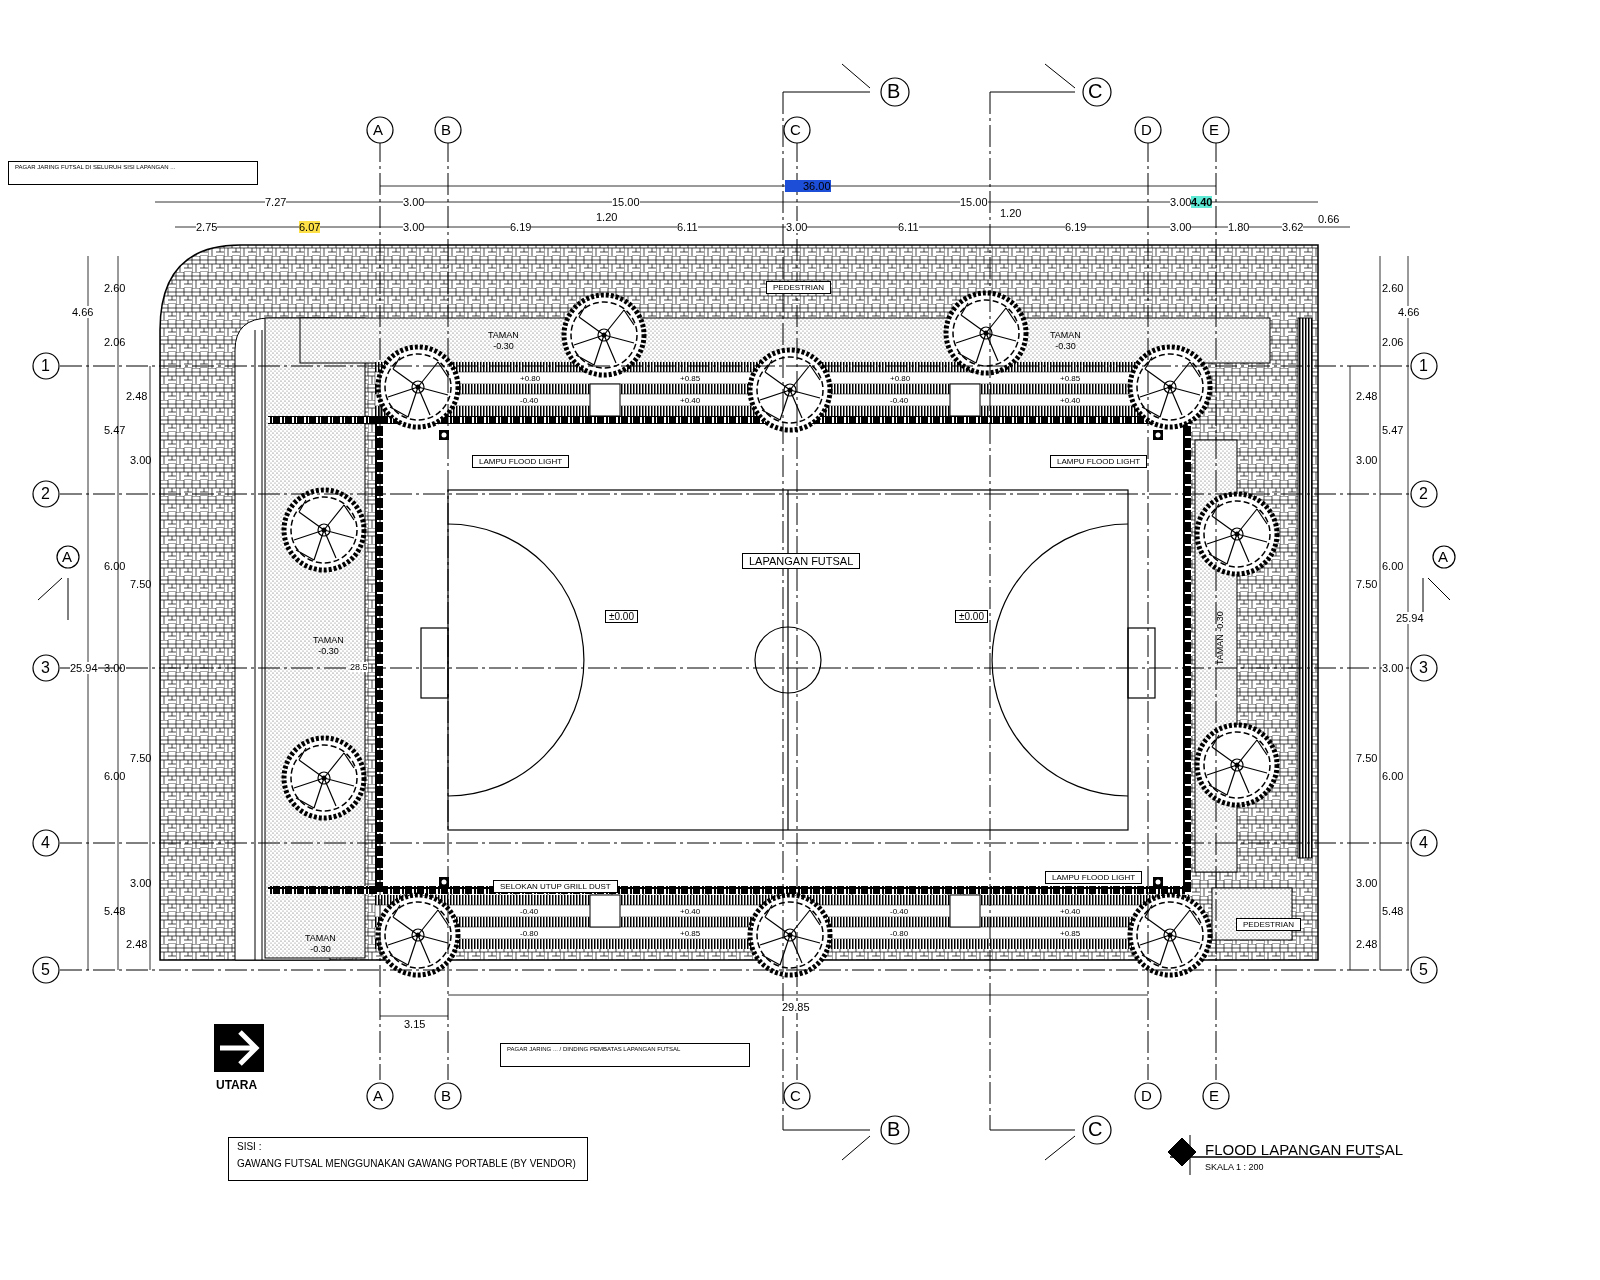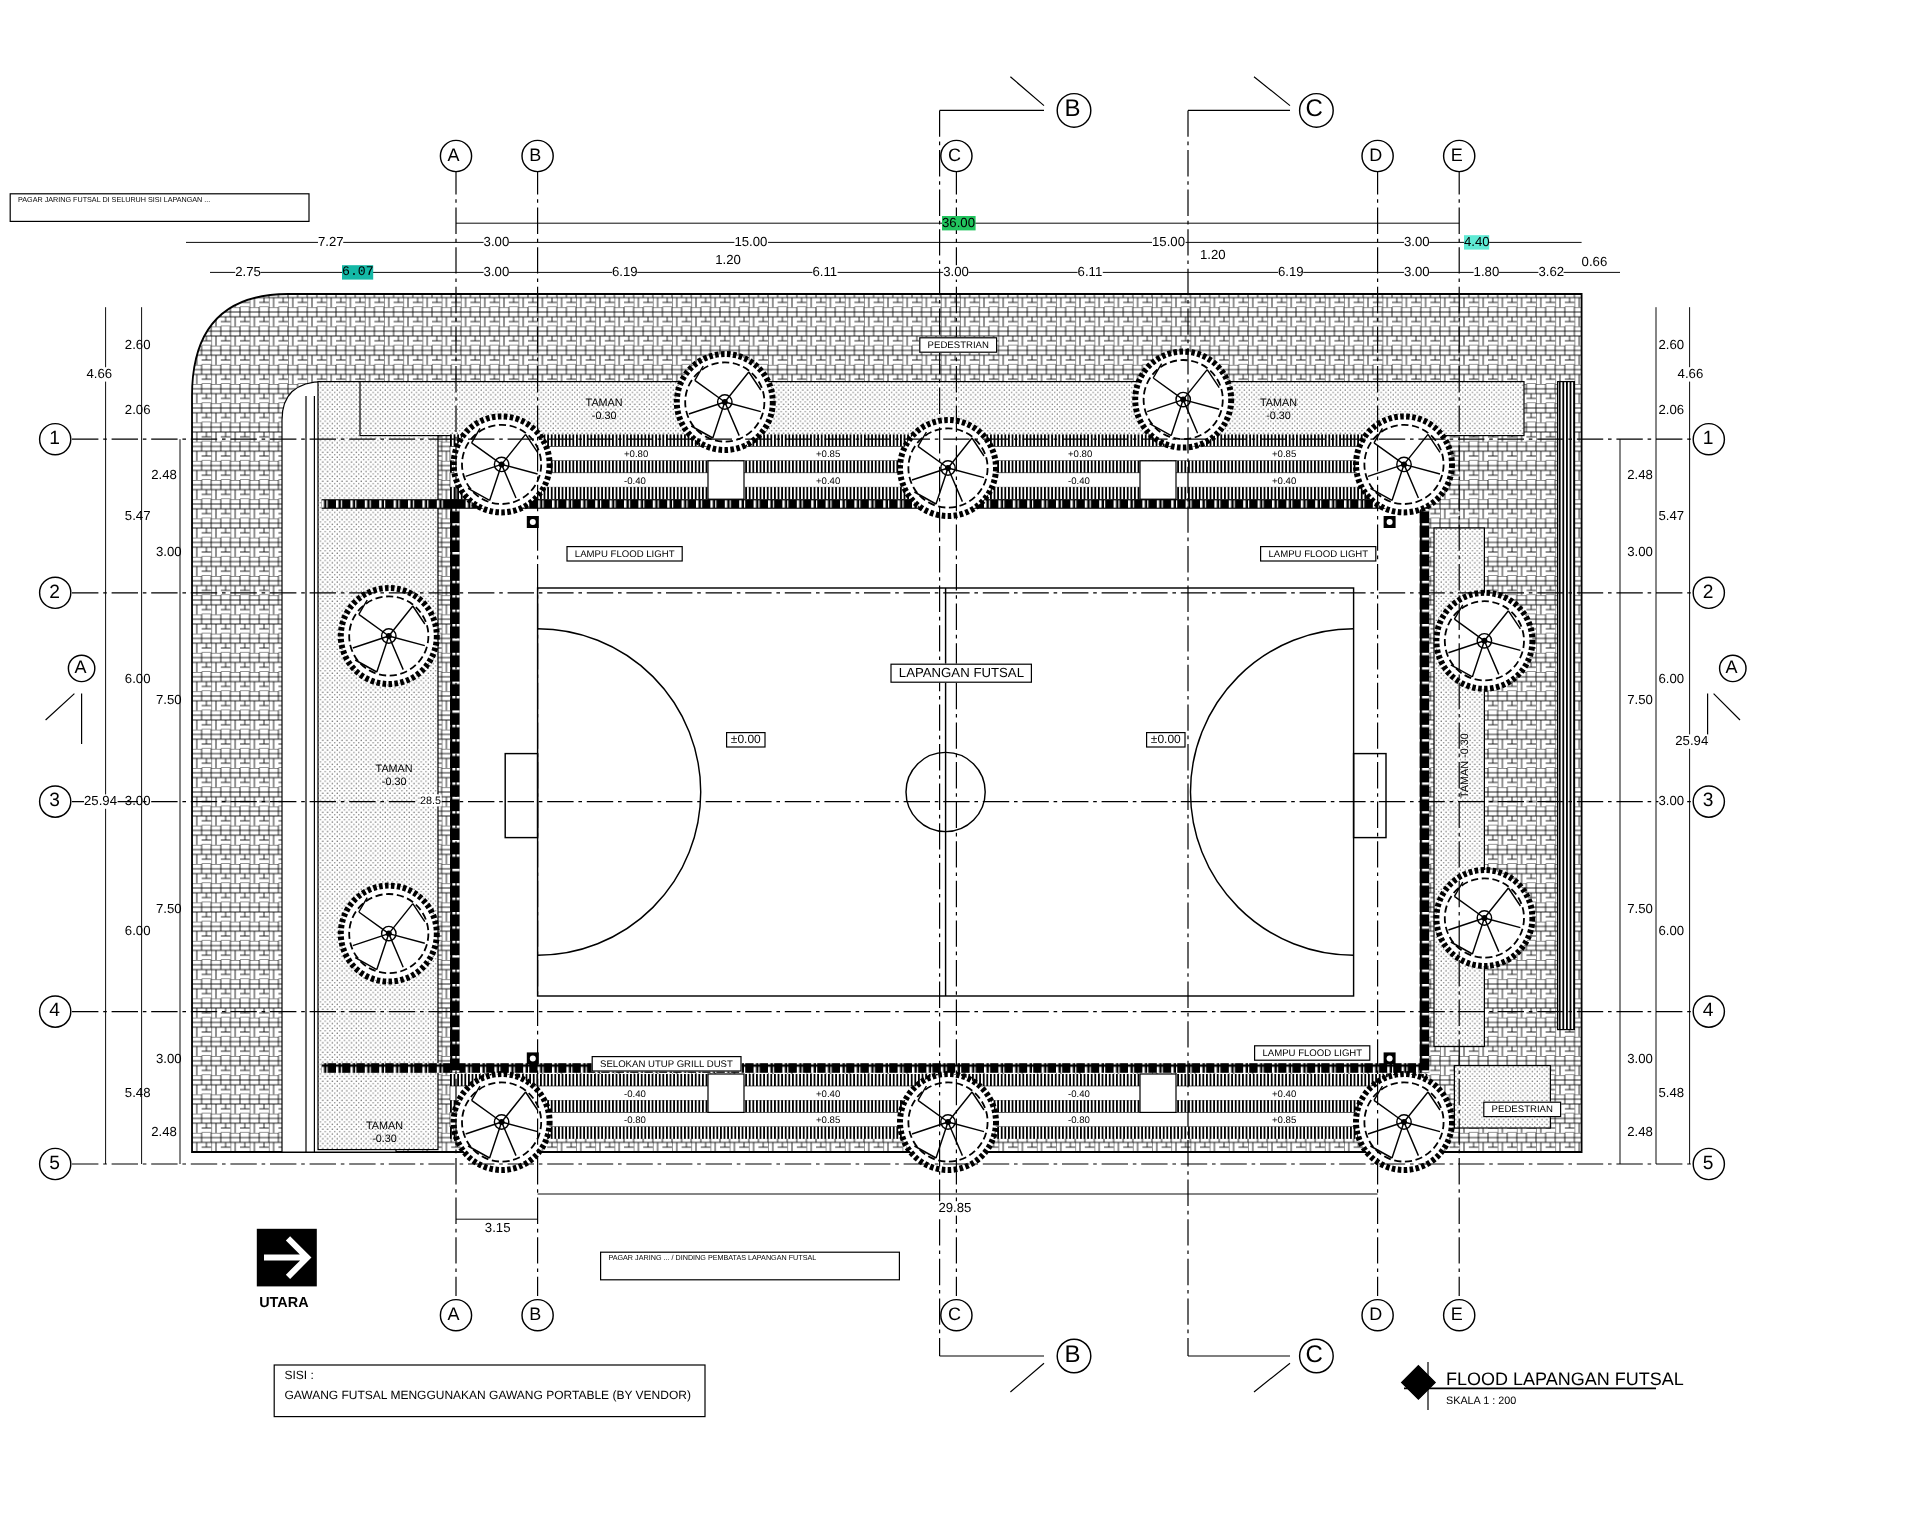--- a/index.html
+++ b/index.html
@@ -216,30 +216,30 @@
 <div class="ov" style="left:1419px;top:834px;font-size:16px;">4</div>
 <div class="ov" style="left:1419px;top:961px;font-size:16px;">5</div>
 
 <div class="ov" style="left:887px;top:80px;font-size:20px;">B</div>
 <div class="ov" style="left:1088px;top:80px;font-size:20px;">C</div>
 <div class="ov" style="left:887px;top:1118px;font-size:20px;">B</div>
 <div class="ov" style="left:1088px;top:1118px;font-size:20px;">C</div>
 <div class="ov" style="left:62px;top:548px;font-size:15px;">A</div>
 <div class="ov" style="left:1438px;top:548px;font-size:15px;">A</div>
 
-<div class="ov" style="left:785px;top:180px;font-size:11px;background:#22c55e;">36.00</div>
+<div class="ov" style="left:785px;top:180px;font-size:11px;background:#1d4ed8;padding-left:18px;">36.00</div>
 <div class="ov" style="left:265px;top:196px;font-size:11px;background:#fff;">7.27</div>
 <div class="ov" style="left:403px;top:196px;font-size:11px;background:#fff;">3.00</div>
 <div class="ov" style="left:612px;top:196px;font-size:11px;background:#fff;">15.00</div>
 <div class="ov" style="left:960px;top:196px;font-size:11px;background:#fff;">15.00</div>
 <div class="ov" style="left:1170px;top:196px;font-size:11px;background:#fff;">3.00</div>
-<div class="ov" style="left:1220px;top:196px;font-size:11px;background:#5eead4;">4.40</div>
+<div class="ov" style="left:1191px;top:196px;font-size:11px;background:#5eead4;font-weight:bold;">4.40</div>
 
 <div class="ov" style="left:196px;top:221px;font-size:11px;background:#fff;">2.75</div>
-<div class="ov" style="left:285px;top:221px;font-size:11px;background:#14b8a6;font-family:Liberation Mono, monospace;">6.07</div>
+<div class="ov" style="left:299px;top:221px;font-size:11px;background:#fde047;">6.07</div>
 <div class="ov" style="left:403px;top:221px;font-size:11px;background:#fff;">3.00</div>
 <div class="ov" style="left:510px;top:221px;font-size:11px;background:#fff;">6.19</div>
 <div class="ov" style="left:596px;top:211px;font-size:11px;">1.20</div>
 <div class="ov" style="left:677px;top:221px;font-size:11px;background:#fff;">6.11</div>
 <div class="ov" style="left:786px;top:221px;font-size:11px;background:#fff;">3.00</div>
 <div class="ov" style="left:898px;top:221px;font-size:11px;background:#fff;">6.11</div>
 <div class="ov" style="left:1000px;top:207px;font-size:11px;">1.20</div>
 <div class="ov" style="left:1065px;top:221px;font-size:11px;background:#fff;">6.19</div>
 <div class="ov" style="left:1170px;top:221px;font-size:11px;background:#fff;">3.00</div>
 <div class="ov" style="left:1228px;top:221px;font-size:11px;background:#fff;">1.80</div>

